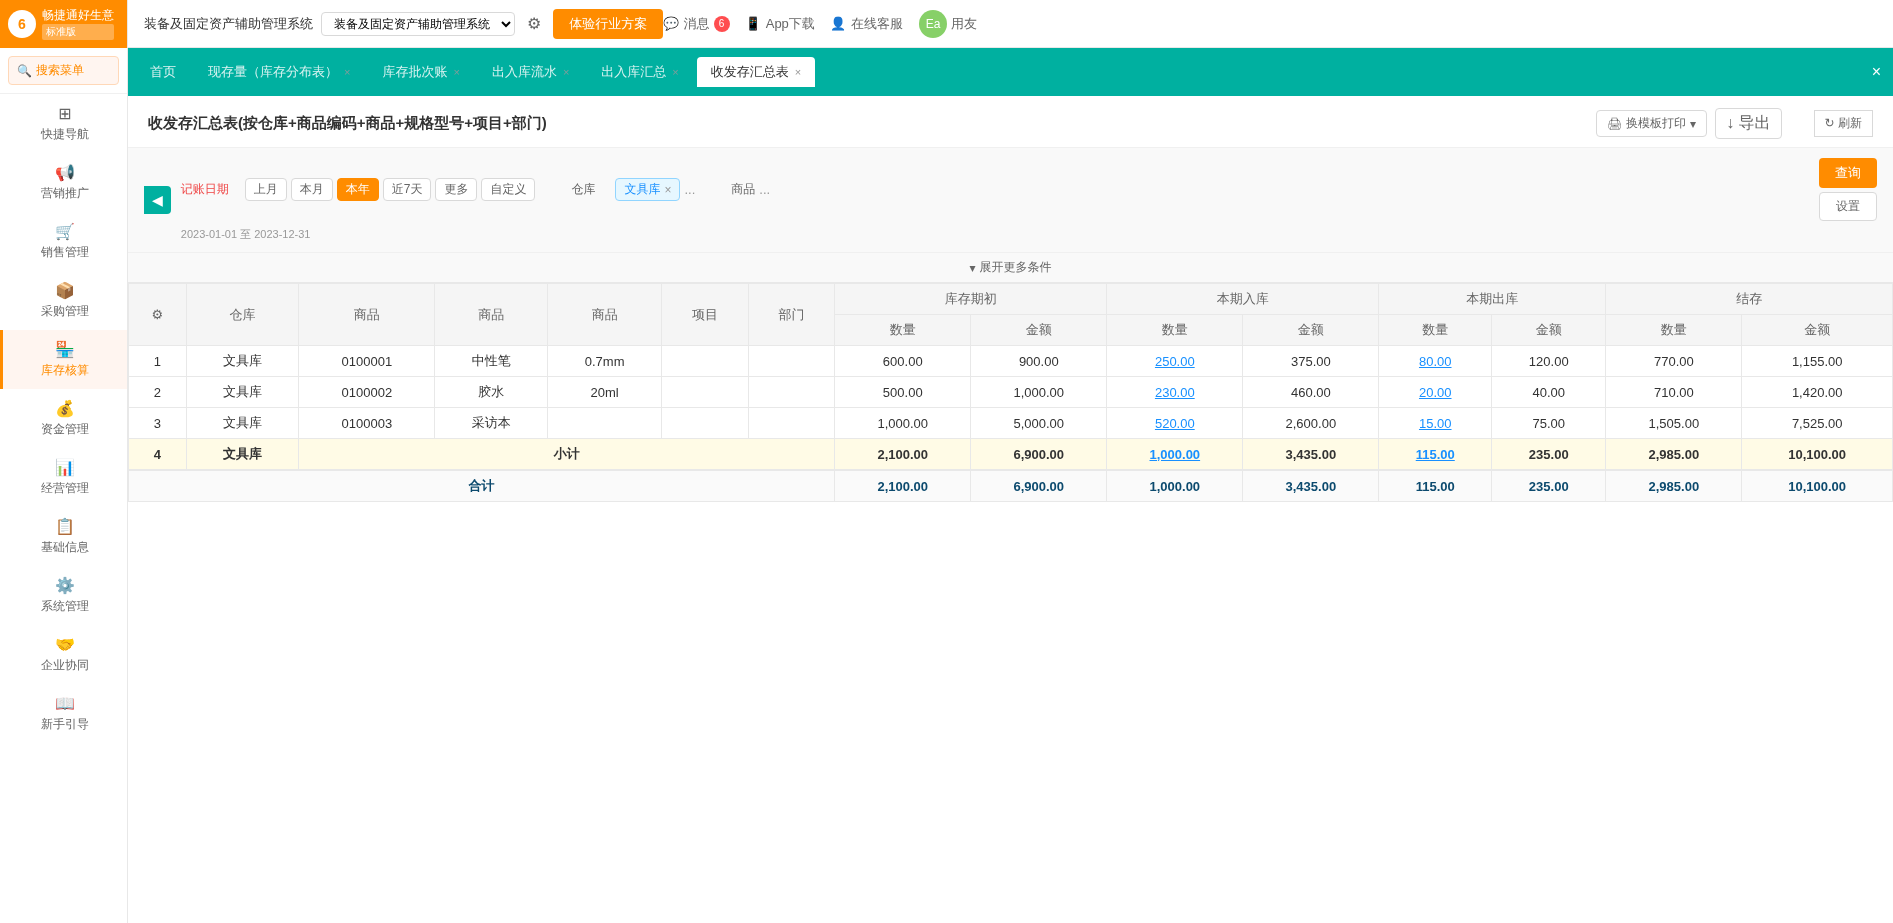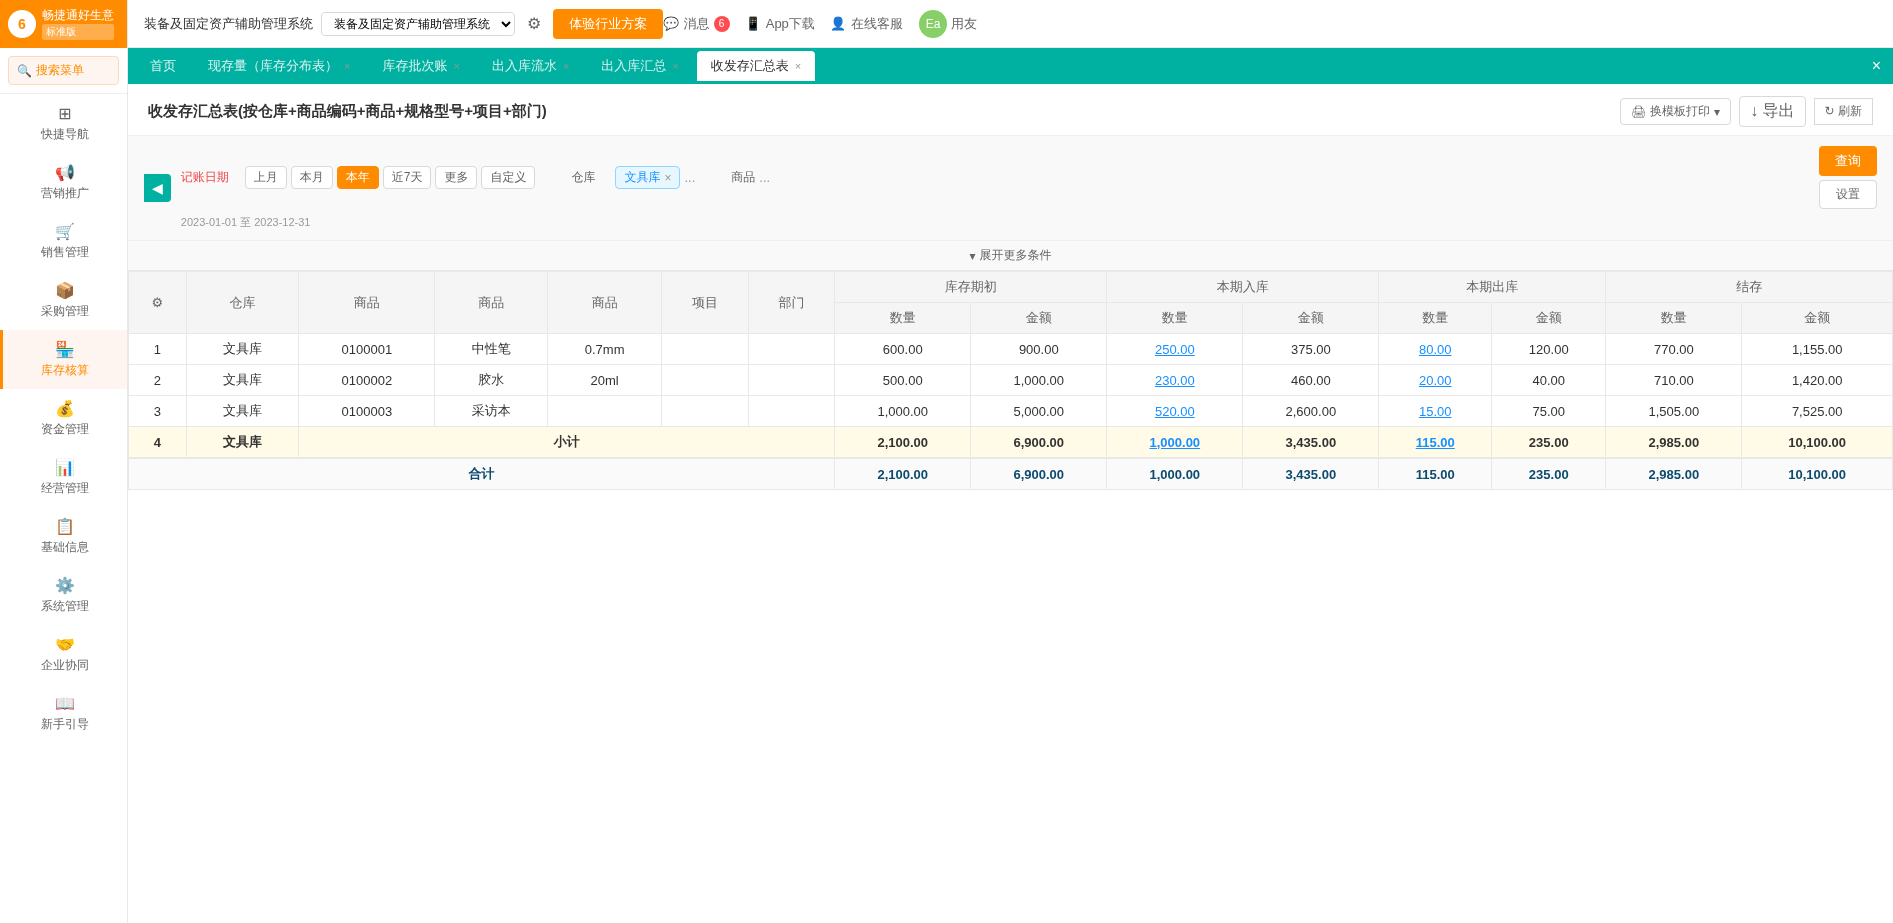--- a/index.html
+++ b/index.html
@@ -27,38 +27,38 @@
     .topbar-title { color: #333; font-size: 13px; }
     .topbar-select { border: 1px solid #d9d9d9; border-radius: 4px; padding: 3px 8px; font-size: 12px; background: #fff; }
     .topbar-settings { color: #666; font-size: 16px; cursor: pointer; padding: 4px; }
     .topbar-trial-btn { background: #ff8c00; color: #fff; border: none; border-radius: 4px; padding: 6px 16px; font-size: 13px; cursor: pointer; }
     .topbar-right { display: flex; align-items: center; gap: 16px; color: #666; font-size: 13px; }
     .topbar-right-item { display: flex; align-items: center; gap: 4px; cursor: pointer; }
     .badge { background: #ff4d4f; color: #fff; border-radius: 50%; width: 16px; height: 16px; font-size: 10px; display: flex; align-items: center; justify-content: center; }
     .user-avatar { width: 28px; height: 28px; background: #87d068; border-radius: 50%; display: flex; align-items: center; justify-content: center; color: #fff; font-size: 12px; }
 
     
-    .tabbar { background: #00b0a0; display: flex; align-items: center; height: 36px; flex-shrink: 0; padding: 16px 8px; gap: 4px; }
+    .tabbar { background: #00b0a0; display: flex; align-items: center; height: 48px; flex-shrink: 0; padding: 16px 8px; gap: 4px; }
     .tab { display: flex; align-items: center; gap: 6px; padding: 6px 14px; border-radius: 4px 4px 0 0; cursor: pointer; color: #fff; font-size: 13px; opacity: 0.85; }
     .tab.active { background: #fff; color: #333; opacity: 1; border-radius: 4px 4px 0 0; }
     .tab-close { font-size: 11px; color: #999; cursor: pointer; }
     .tab.active .tab-close { color: #999; }
     .tabbar-close { margin-left: auto; color: #fff; cursor: pointer; font-size: 16px; padding: 4px; }
 
     
     .page { flex: 1; background: #fff; overflow: auto; display: flex; flex-direction: column; }
 
     
     .page-header { padding: 12px 20px 8px; border-bottom: 1px solid #f0f0f0; }
     .page-header-top { display: flex; align-items: center; justify-content: space-between; }
     .page-title { font-size: 15px; font-weight: bold; color: #333; }
     .page-header-actions { display: flex; align-items: center; gap: 8px; }
     .btn-template { border: 1px solid #d9d9d9; background: #fff; border-radius: 4px; padding: 4px 10px; font-size: 12px; cursor: pointer; display: flex; align-items: center; gap: 4px; color: #666; }
     .btn-export { border: 1px solid #d9d9d9; background: #fff; border-radius: 4px; padding: 4px 10px; font-size: 16px; cursor: pointer; color: #666; }
-    .btn-refresh { border: 1px solid #d9d9d9; background: #fff; border-radius: 0; padding: 4px 10px; font-size: 12px; cursor: pointer; color: #666; }
+    .btn-refresh { border: 1px solid #d9d9d9; background: #fff; border-radius: 0; padding: 4px 10px; font-size: 12px; cursor: pointer; color: #666; margin-left: 24px; }
     .filter-expand-btn { background: #00b0a0; color: #fff; border: none; border-radius: 0 4px 4px 0; padding: 6px 8px; cursor: pointer; font-size: 14px; align-self: center; }
     .date-btn { border: 1px solid #d9d9d9; background: #fff; border-radius: 4px; padding: 2px 8px; font-size: 12px; cursor: pointer; color: #666; }
     .date-btn.active { background: #ff8c00; color: #fff; border-color: #ff8c00; }
     .warehouse-tag { background: #e6f7ff; border: 1px solid #91d5ff; border-radius: 4px; padding: 2px 8px; font-size: 12px; color: #1890ff; display: flex; align-items: center; gap: 4px; }
     .warehouse-tag-close { cursor: pointer; color: #999; }
     .filter-dots { color: #999; cursor: pointer; }
     .btn-query { background: #ff8c00; color: #fff; border: none; border-radius: 4px; padding: 6px 16px; font-size: 13px; cursor: pointer; }
     .btn-settings-small { border: 1px solid #d9d9d9; background: #fff; border-radius: 4px; padding: 5px 10px; font-size: 12px; cursor: pointer; color: #666; }
     .expand-more { text-align: center; padding: 6px; color: #666; font-size: 12px; cursor: pointer; border-top: 1px solid #f0f0f0; display: flex; align-items: center; justify-content: center; gap: 4px; }
 

